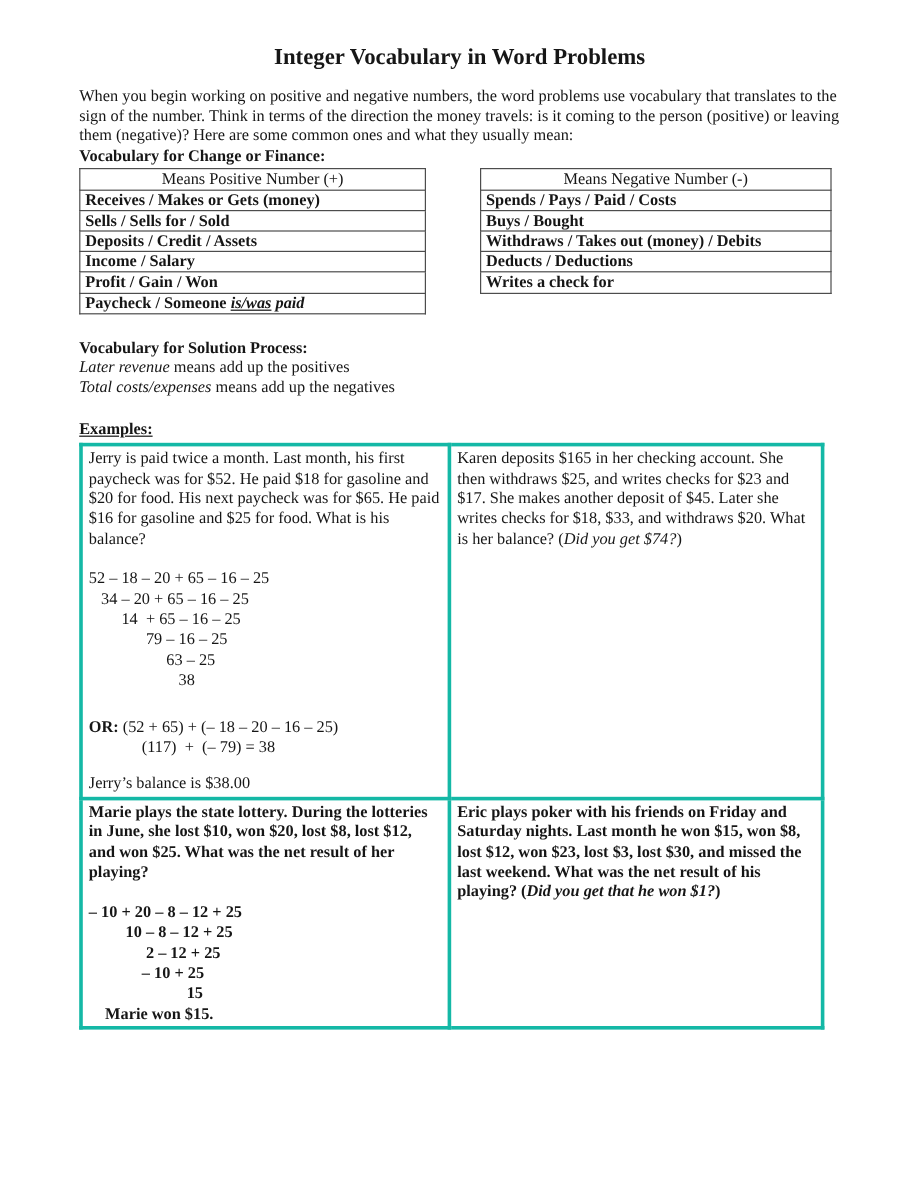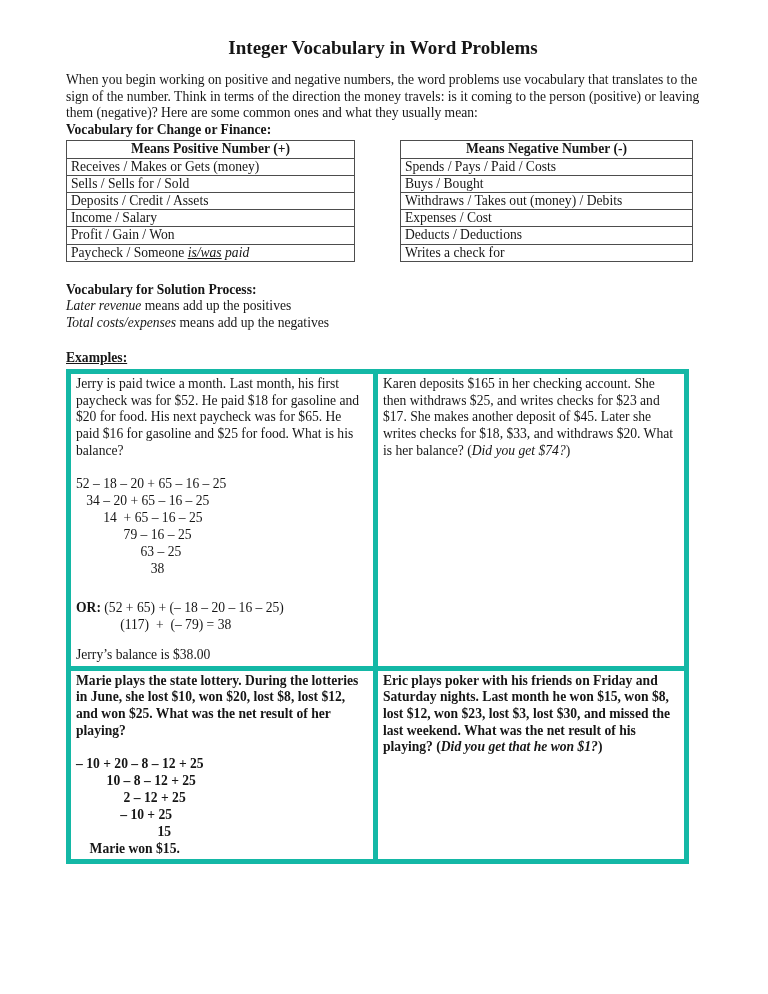--- a/index.html
+++ b/index.html
@@ -29,37 +29,37 @@
   table.vocab.pos { width: 289px; }
   table.vocab.neg { width: 293px; margin-left: 45px; }
   table.vocab th, table.vocab td {
     border: 1px solid #4d4d4d;
     padding: 0 4px;
     height: 16.8px;
     line-height: 16.2px;
     font-size: 13.6px;
     overflow: hidden; white-space: nowrap;
   }
-  table.vocab th { font-weight: bold; }
-  table.vocab td { font-weight: normal; text-align: left; }
+  table.vocab th { font-weight: normal; }
+  table.vocab td { font-weight: bold; text-align: left; }
 
   .solution { margin-top: 20px; }
   .solution p { margin: 0; }
 
   .examples-heading {
     font-weight: bold; text-decoration: underline;
     margin: 18px 0 0 0;
   }
 
   table.examples {
     border-collapse: collapse; table-layout: fixed;
     width: 618px; margin-top: 3px;
   }
   table.examples td {
-    border: 5px solid #14b8a6;
+    border: 3px solid #14b8a6;
     vertical-align: top;
     padding: 2px 6px 2px 5px;
     line-height: 16.6px;
     margin-left: 37px;
   }
   table.examples tr.row-1 td { height: 293px; }
   table.examples tr.row-2 td { height: 191px; font-weight: bold; }
   .cell-para { margin: 0; }
 
   .math {
@@ -122,23 +122,20 @@
           <tr>
               <td>Spends / Pays / Paid / Costs</td>
             </tr>
           <tr>
               <td>Buys / Bought</td>
             </tr>
           <tr>
               <td>Withdraws / Takes out (money) / Debits</td>
             </tr>
           <tr>
-              <td>Expenses / Cost</td>
-            </tr>
-          <tr>
               <td>Deducts / Deductions</td>
             </tr>
           <tr>
               <td>Writes a check for</td>
             </tr>
         </tbody>
       </table>
 
     </div>
 

